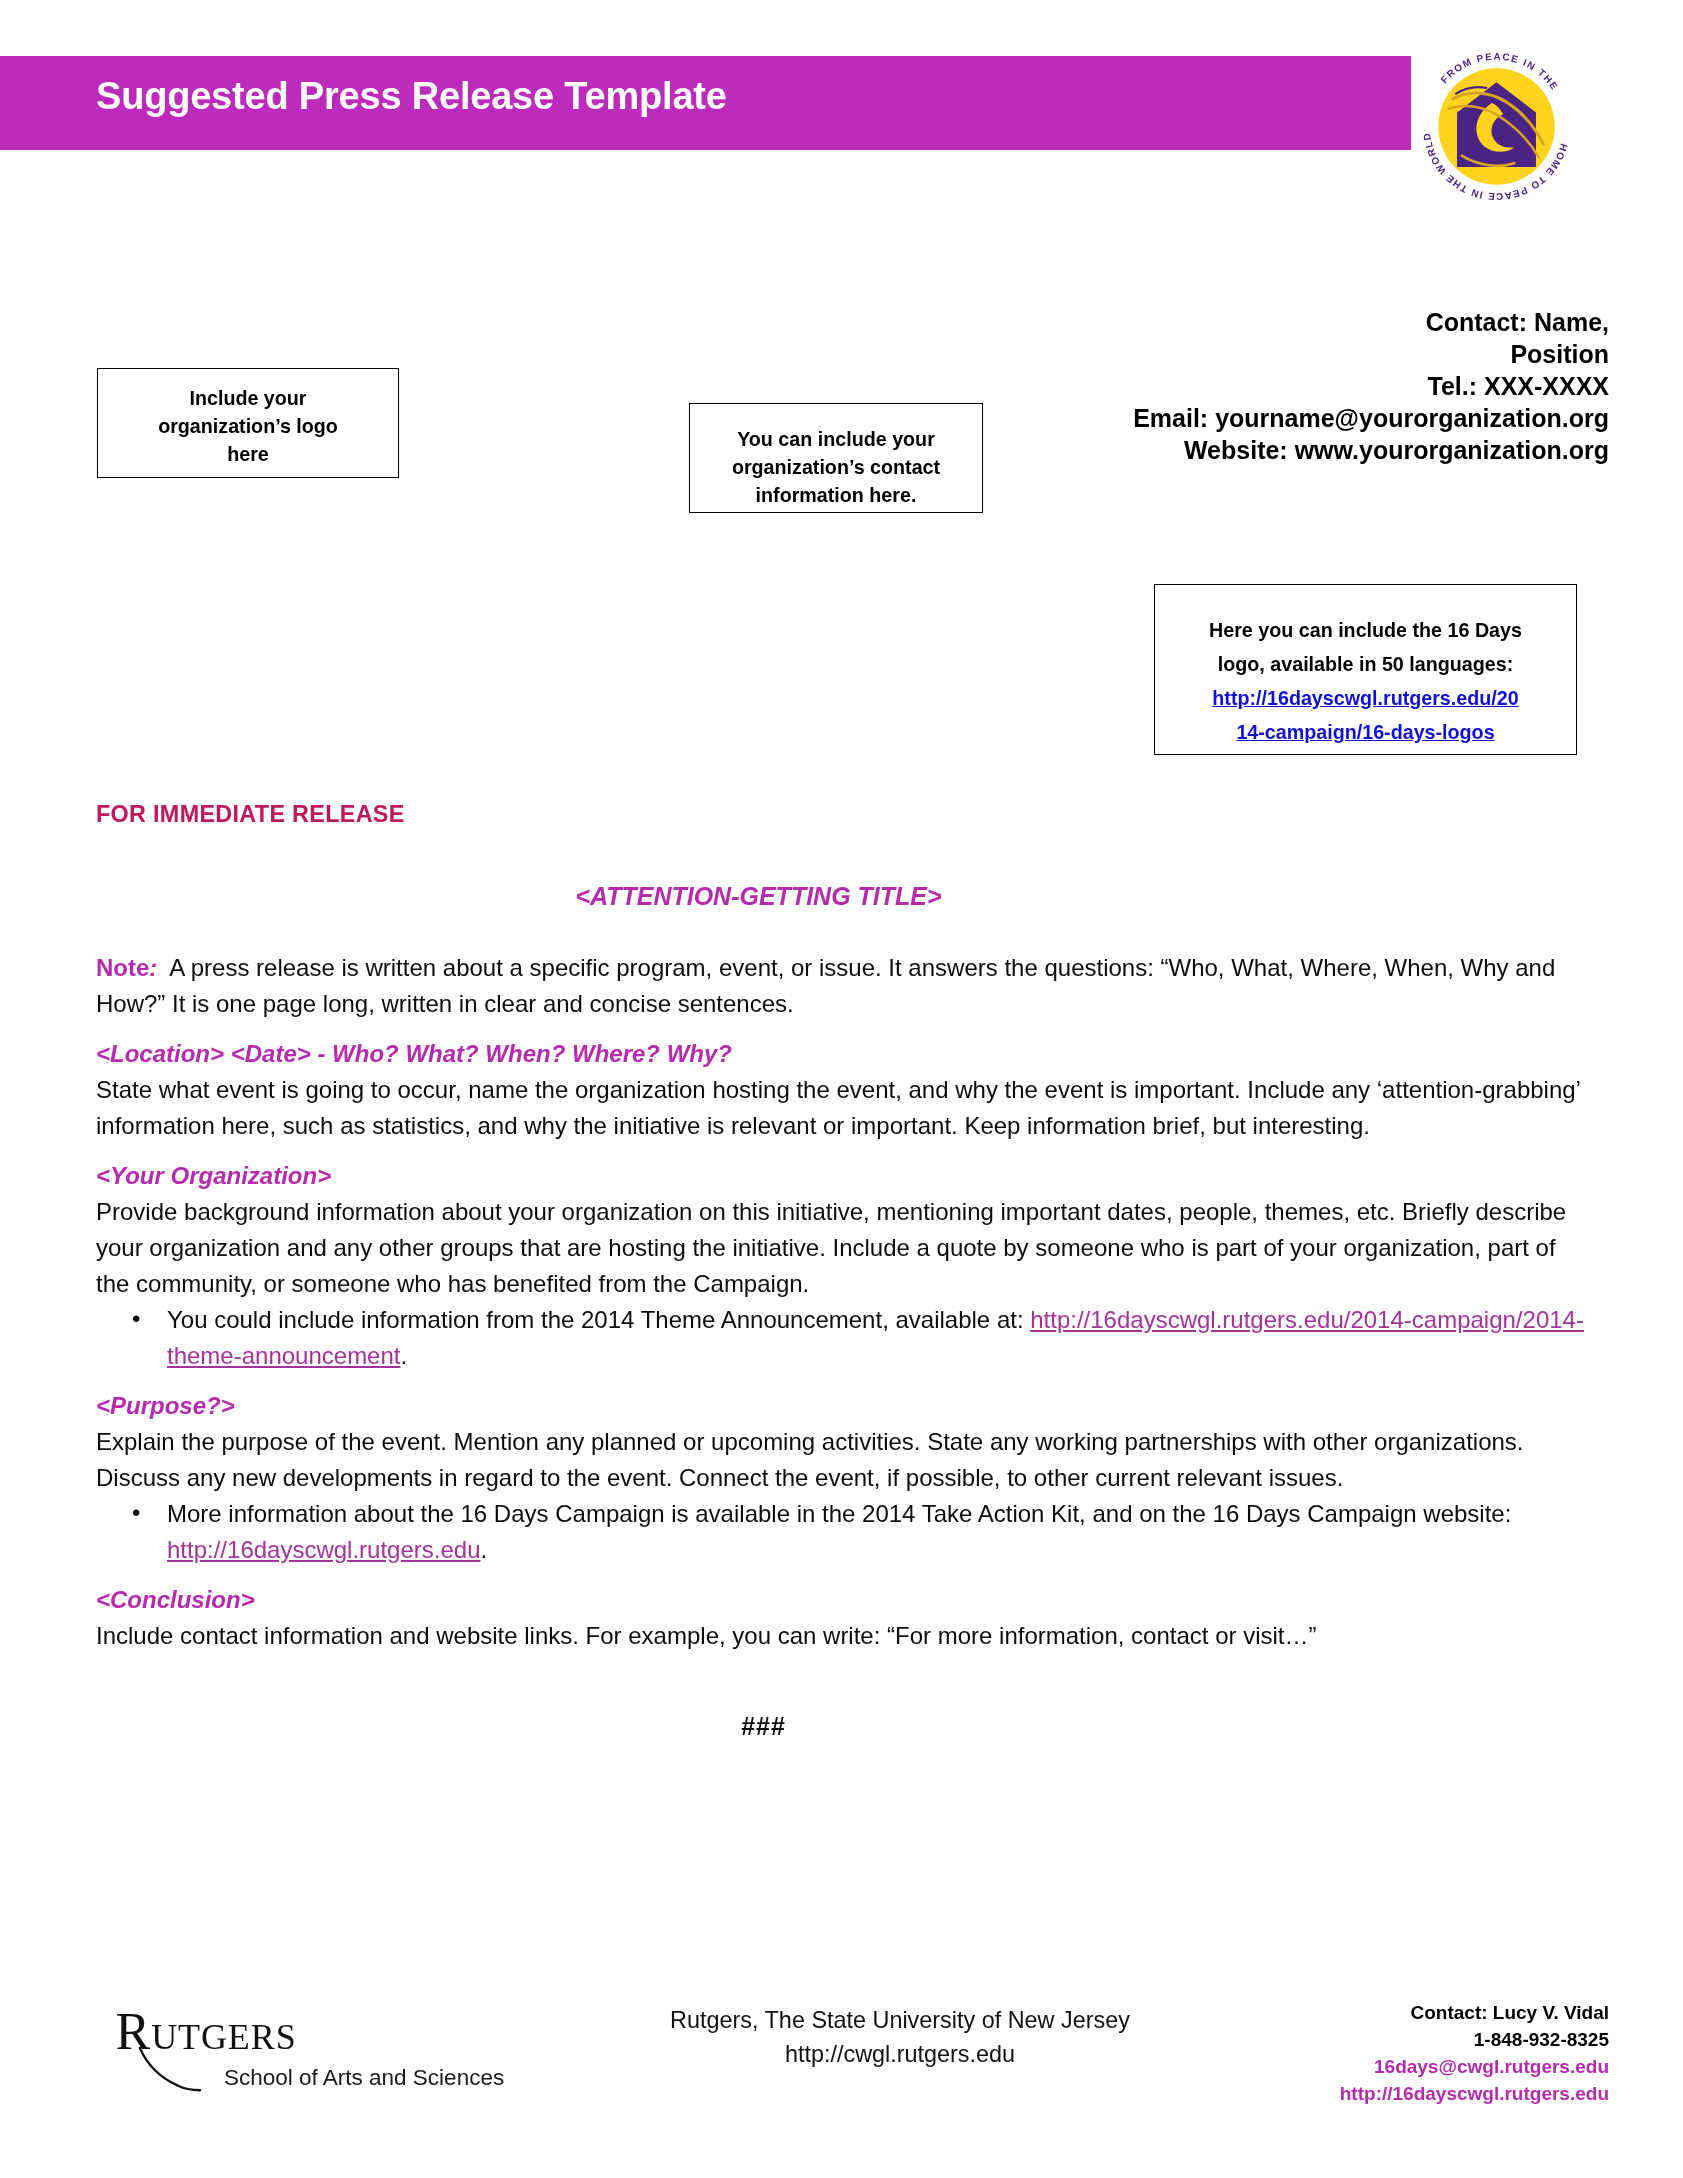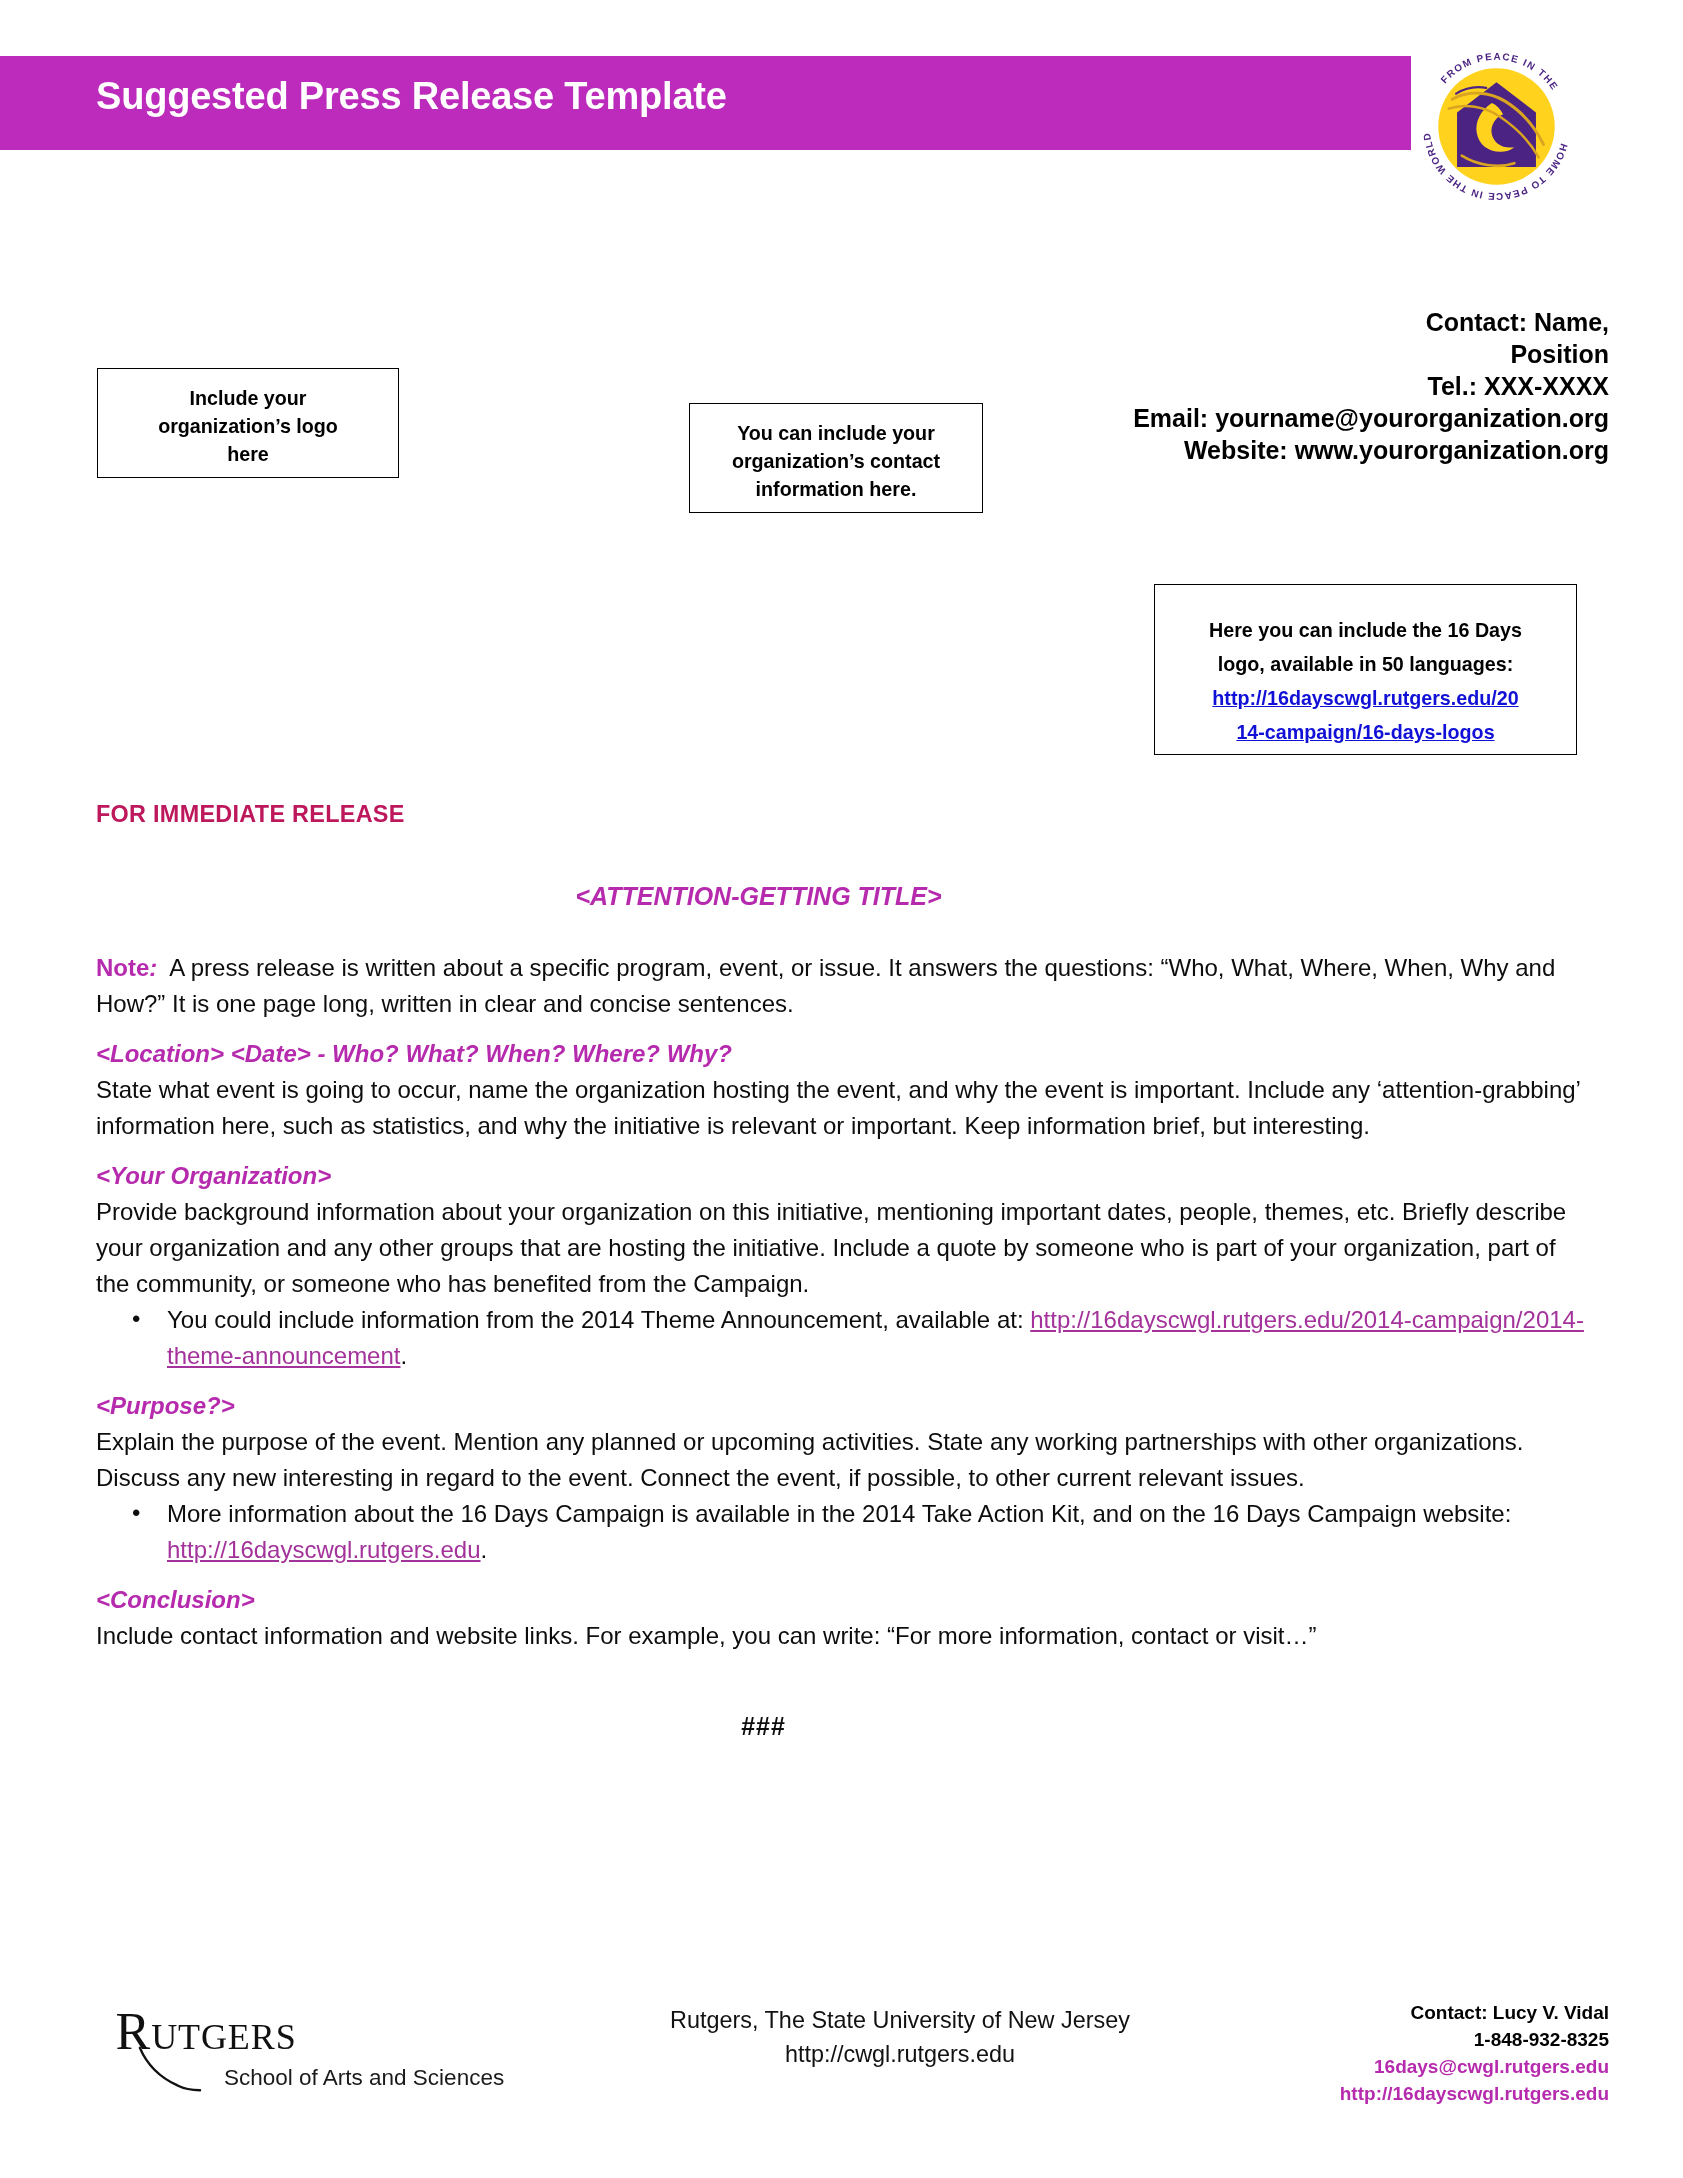--- a/index.html
+++ b/index.html
@@ -85,21 +85,21 @@
     top: 368px;
     width: 302px;
     height: 110px;
     padding-top: 15px;
   }
   .box-contactinfo {
     left: 689px;
     top: 403px;
     width: 294px;
     height: 110px;
-    padding-top: 15px;
+    padding-top: 21px;
   }
   .box-16days {
     left: 1154px;
     top: 584px;
     width: 423px;
     height: 171px;
     padding-top: 28px;
     line-height: 34px;
   }
   .box-16days .link-blue {
@@ -347,21 +347,21 @@
     <div class="section">
       <div class="section-head">&lt;Your Organization&gt;</div>
       <p class="body-text">Provide background information about your organization on this initiative, mentioning important dates, people, themes, etc. Briefly describe your organization and any other groups that are hosting the initiative. Include a quote by someone who is part of your organization, part of the community, or someone who has benefited from the Campaign.</p>
       <ul class="bullets">
         <li><span>You could include information from the 2014 Theme Announcement, available at: </span><span class="link-magenta">http://16dayscwgl.rutgers.edu/2014-campaign/2014-theme-announcement</span><span>.</span></li>
       </ul>
     </div>
 
     <div class="section">
       <div class="section-head">&lt;Purpose?&gt;</div>
-      <p class="body-text">Explain the purpose of the event. Mention any planned or upcoming activities. State any working partnerships with other organizations. Discuss any new interesting in regard to the event. Connect the event, if possible, to other current relevant issues.</p>
+      <p class="body-text">Explain the purpose of the event. Mention any planned or upcoming activities. State any working partnerships with other organizations. Discuss any new developments in regard to the event. Connect the event, if possible, to other current relevant issues.</p>
       <ul class="bullets">
         <li><span>More information about the 16 Days Campaign is available in the 2014 Take Action Kit, and on the 16 Days Campaign website: </span><span class="link-magenta">http://16dayscwgl.rutgers.edu</span><span>.</span></li>
       </ul>
     </div>
 
     <div class="section">
       <div class="section-head">&lt;Conclusion&gt;</div>
       <p class="body-text">Include contact information and website links. For example, you can write: “For more information, contact or visit…”</p>
     </div>
 

